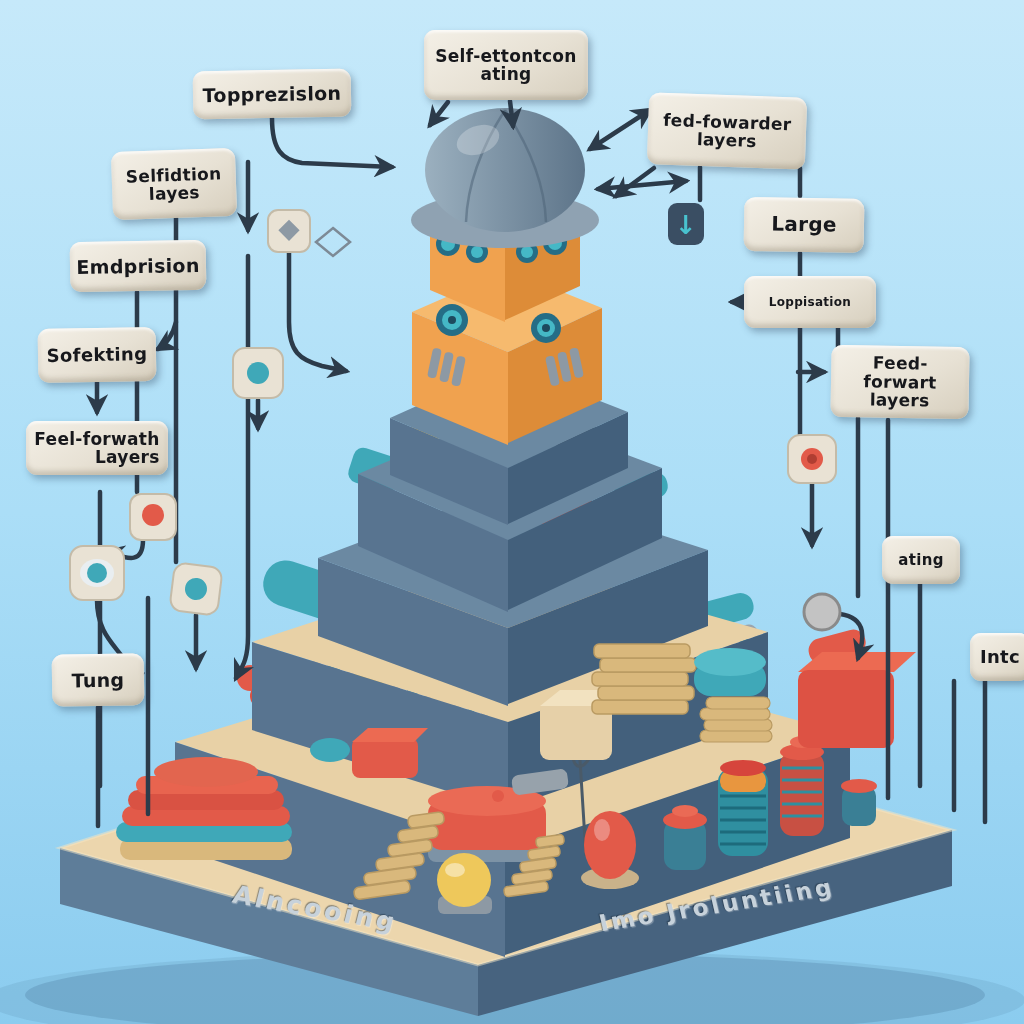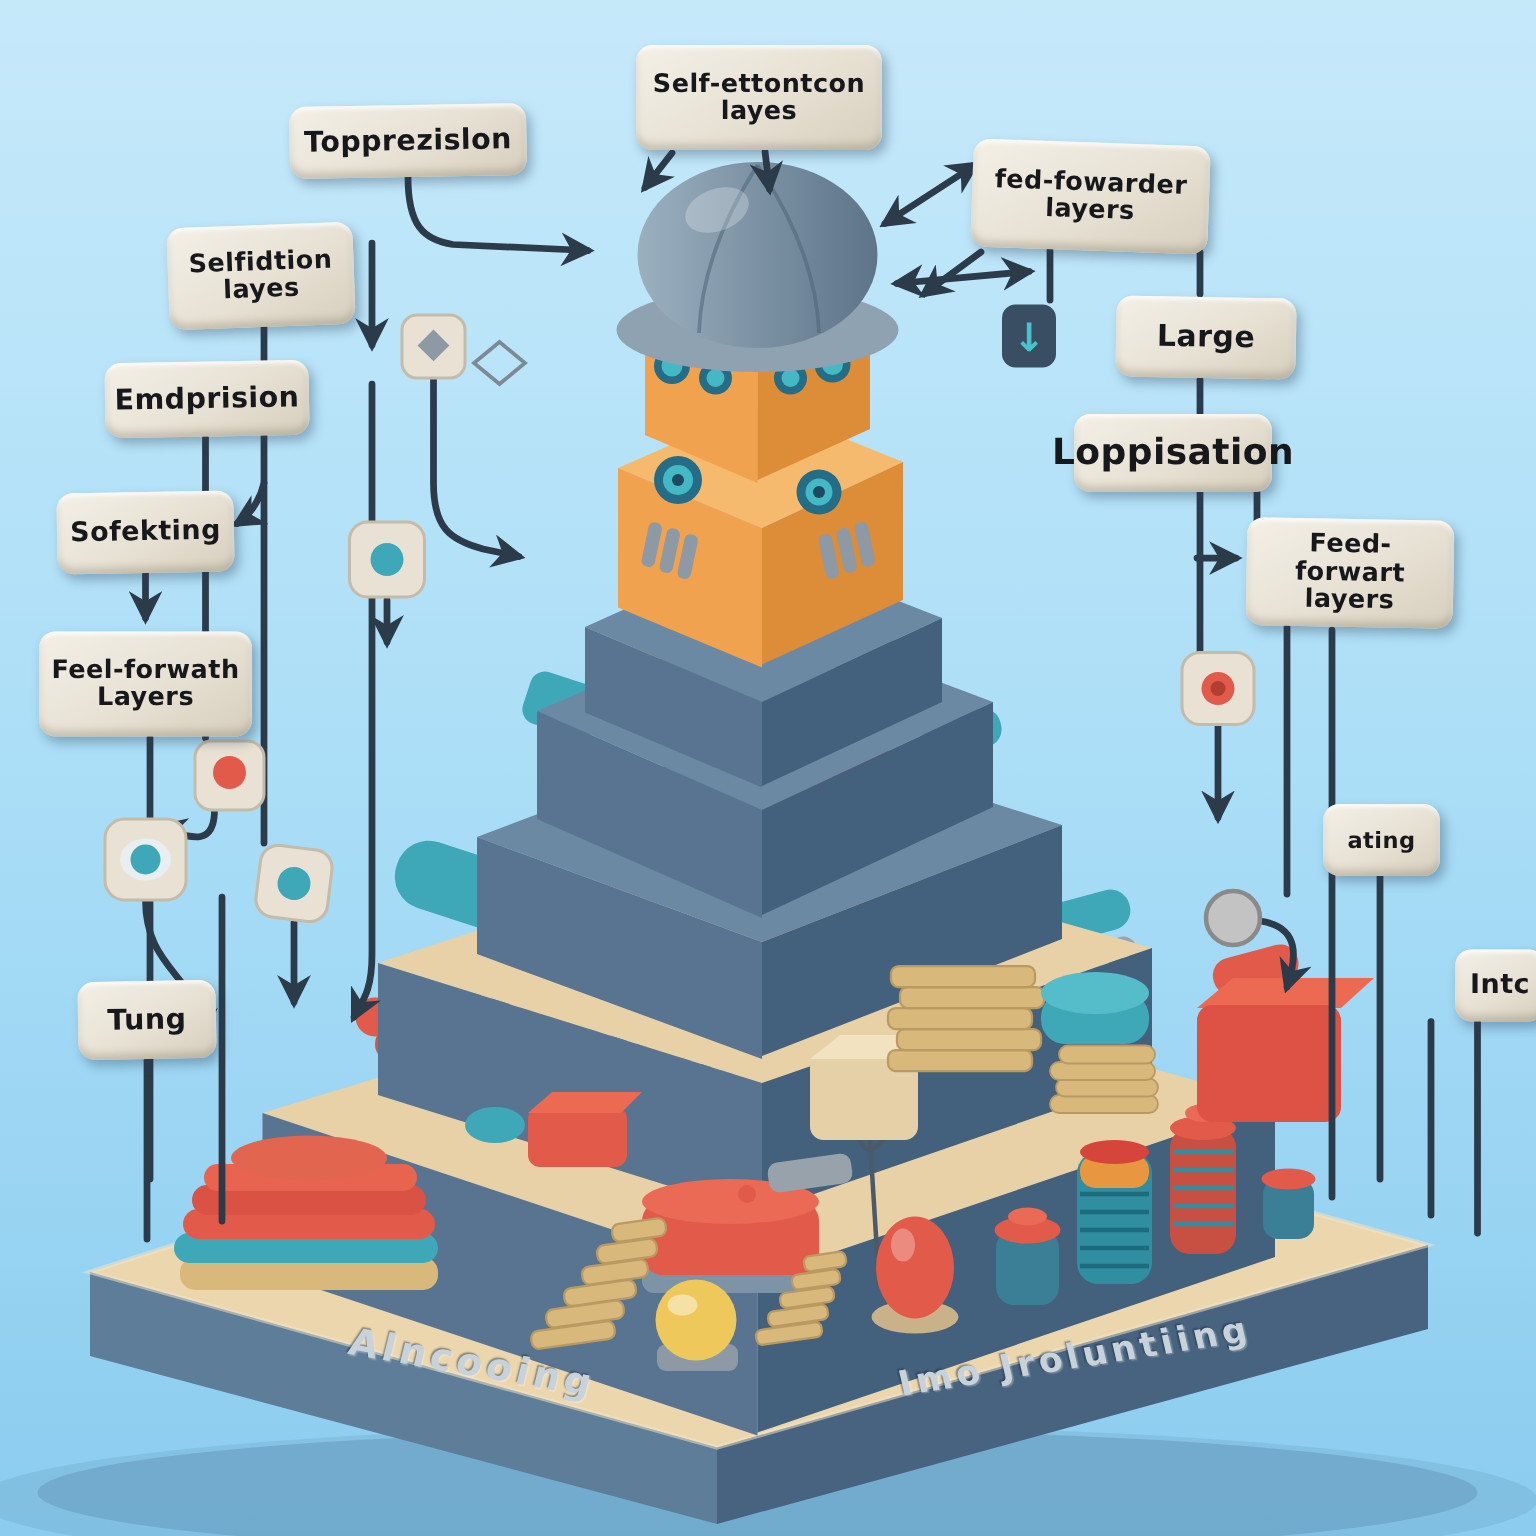--- a/index.html
+++ b/index.html
@@ -385,32 +385,32 @@
     <rect x="668" y="203" width="36" height="42" rx="9" fill="#3a4e63"></rect>
     <text x="686" y="234" text-anchor="middle" font-size="26" font-weight="bold" fill="#49c2cf">↓</text>
   </g>
   <g stroke="#7d8a96" stroke-width="2.5" fill="none">
     <polygon points="333,228 350,242 333,256 316,242"></polygon>
   </g>
 </svg>
 
 <div class="plaque" style="left:193px;top:70px;width:158px;height:48px;font-size:19px;transform:rotate(-1deg);">Topprezislon</div>
 <div class="plaque" style="left:424px;top:30px;width:164px;height:70px;">Self-ettontcon
-layes</div>
+ating</div>
 <div class="plaque" style="left:648px;top:95px;width:158px;height:72px;transform:rotate(2deg);">fed-fowarder
 layers</div>
 <div class="plaque" style="left:112px;top:150px;width:124px;height:68px;transform:rotate(-2deg);">Selfidtion
 layes</div>
 <div class="plaque" style="left:70px;top:241px;width:136px;height:50px;font-size:19px;transform:rotate(-1deg);">Emdprision</div>
 <div class="plaque" style="left:744px;top:198px;width:120px;height:54px;font-size:20px;transform:rotate(1deg);">Large</div>
-<div class="plaque" style="left:716px;top:276px;width:132px;height:52px;font-size:24px;">Loppisation</div>
+<div class="plaque" style="left:744px;top:276px;width:132px;height:52px;font-size:12px;">Loppisation</div>
 <div class="plaque" style="left:38px;top:328px;width:118px;height:54px;font-size:18px;transform:rotate(-1deg);">Sofekting</div>
 <div class="plaque" style="left:831px;top:346px;width:138px;height:72px;transform:rotate(1deg);">Feed-forwart
 layers</div>
-<div class="plaque" style="left:26px;top:421px;width:142px;height:70px;">Feel-forwath
+<div class="plaque" style="left:26px;top:421px;width:142px;height:54px;text-align:right;">Feel-forwath
 Layers</div>
 <div class="plaque" style="left:882px;top:536px;width:78px;height:48px;font-size:15px;">ating</div>
 <div class="plaque" style="left:925px;top:633px;width:60px;height:48px;font-size:18px;margin-left:45px;">Intc</div>
 <div class="plaque" style="left:52px;top:654px;width:92px;height:52px;font-size:19px;transform:rotate(-1deg);">Tung</div>
 
 <div class="emboss" style="left:232px;top:894px;transform:rotate(10deg) skewX(-4deg);">Alncooing</div>
 <div class="emboss" style="left:598px;top:892px;font-size:23px;transform:rotate(-9deg) skewX(4deg);">Imo Jroluntiing</div>
 
 </div>
 

